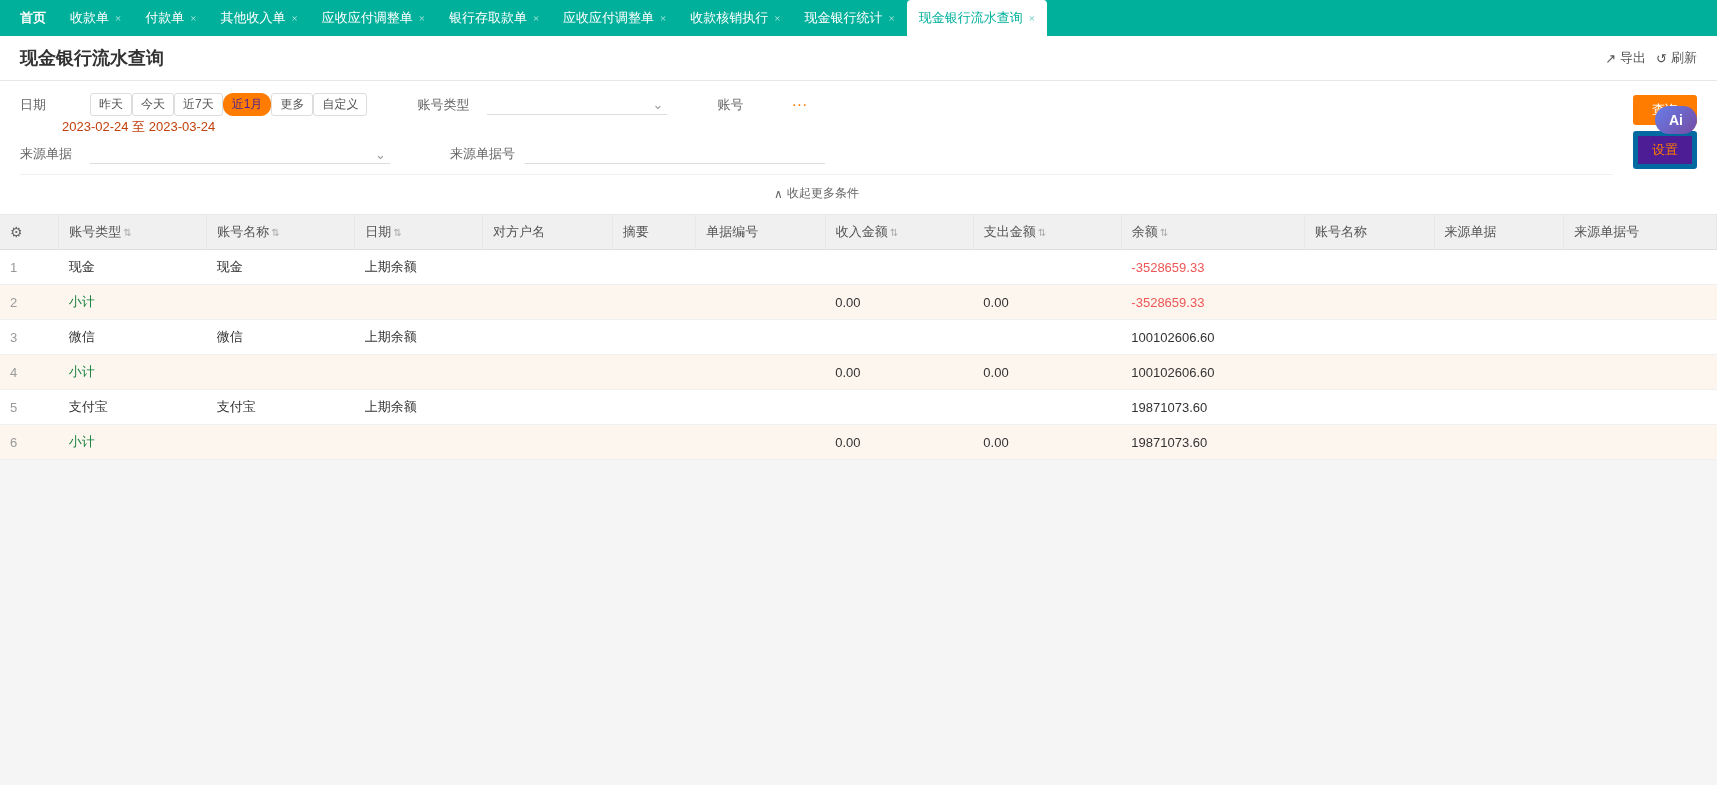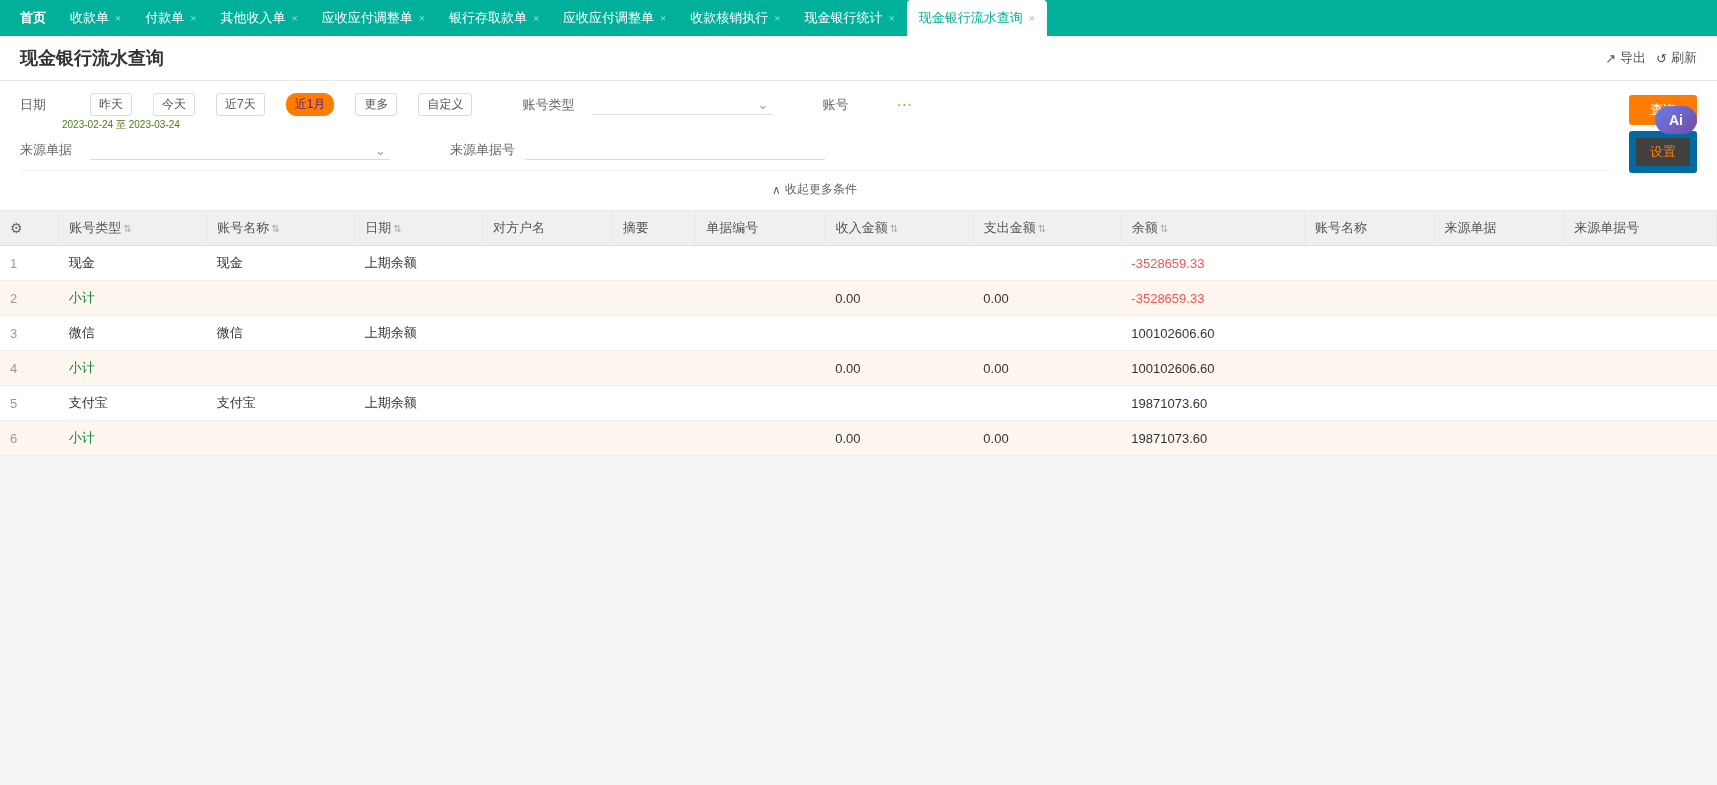--- a/index.html
+++ b/index.html
@@ -80,40 +80,40 @@
       gap: 10px;
     }
     .filter-label {
       color: #666;
       white-space: nowrap;
       min-width: 60px;
     }
     .date-options {
       display: flex;
       align-items: center;
-      gap: 21px;
+      gap: 0;
     }
     .date-btn {
       padding: 2px 8px;
       border: 1px solid #ddd;
       border-radius: 3px;
       background: #fff;
       cursor: pointer;
       font-size: 12px;
       color: #555;
     }
     .date-btn.active {
       background: #ff7c00;
       border-color: #ff7c00;
       color: #4c1d95;
       border-radius: 10px;
     }
     .date-range {
-      color: #4d7c0f;
-      font-size: 10px;
+      color: #c2410c;
+      font-size: 13px;
       margin-left: 4px;
     }
     .filter-select {
       border: none;
       border-bottom: 1px solid #ddd;
       padding: 2px 24px 2px 4px;
       min-width: 180px;
       background: #fff;
       color: #333;
       cursor: pointer;
@@ -151,23 +151,23 @@
     .btn-query {
       background: #ff7c00;
       color: #fff;
       border: none;
       padding: 6px 18px;
       border-radius: 3px;
       cursor: pointer;
       font-size: 13px;
     }
     .btn-settings {
-      background: #404040;
+      background: #4c1d95;
       color: #ff7c00;
-      border: 7px solid #0369a1;
+      border: 5px solid #0369a1;
       padding: 5px 14px;
       border-radius: 3px;
       cursor: pointer;
       font-size: 13px;
     }
     .btn-collapse {
       display: flex;
       align-items: center;
       justify-content: center;
       gap: 4px;

